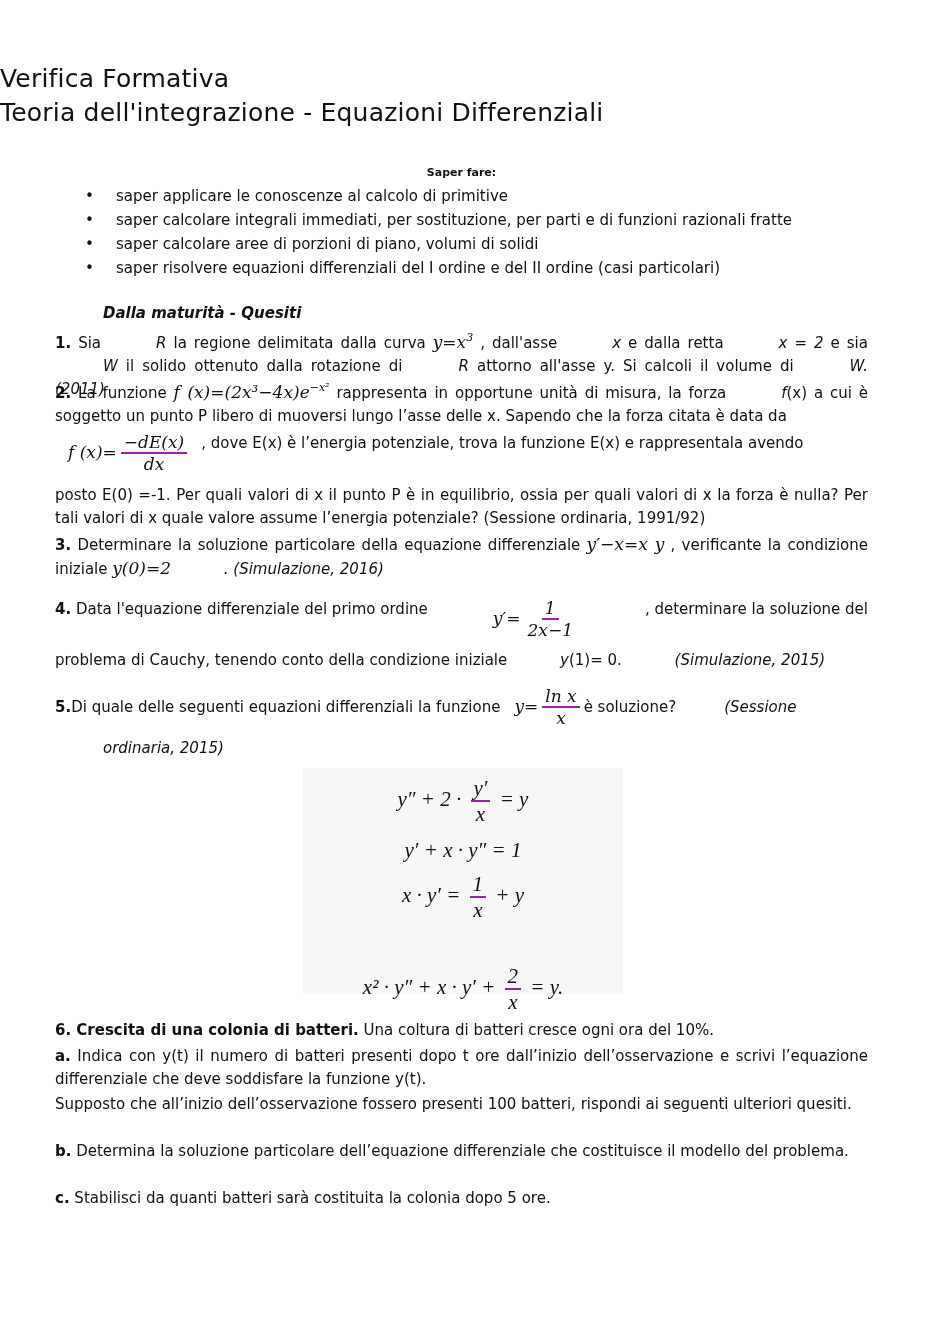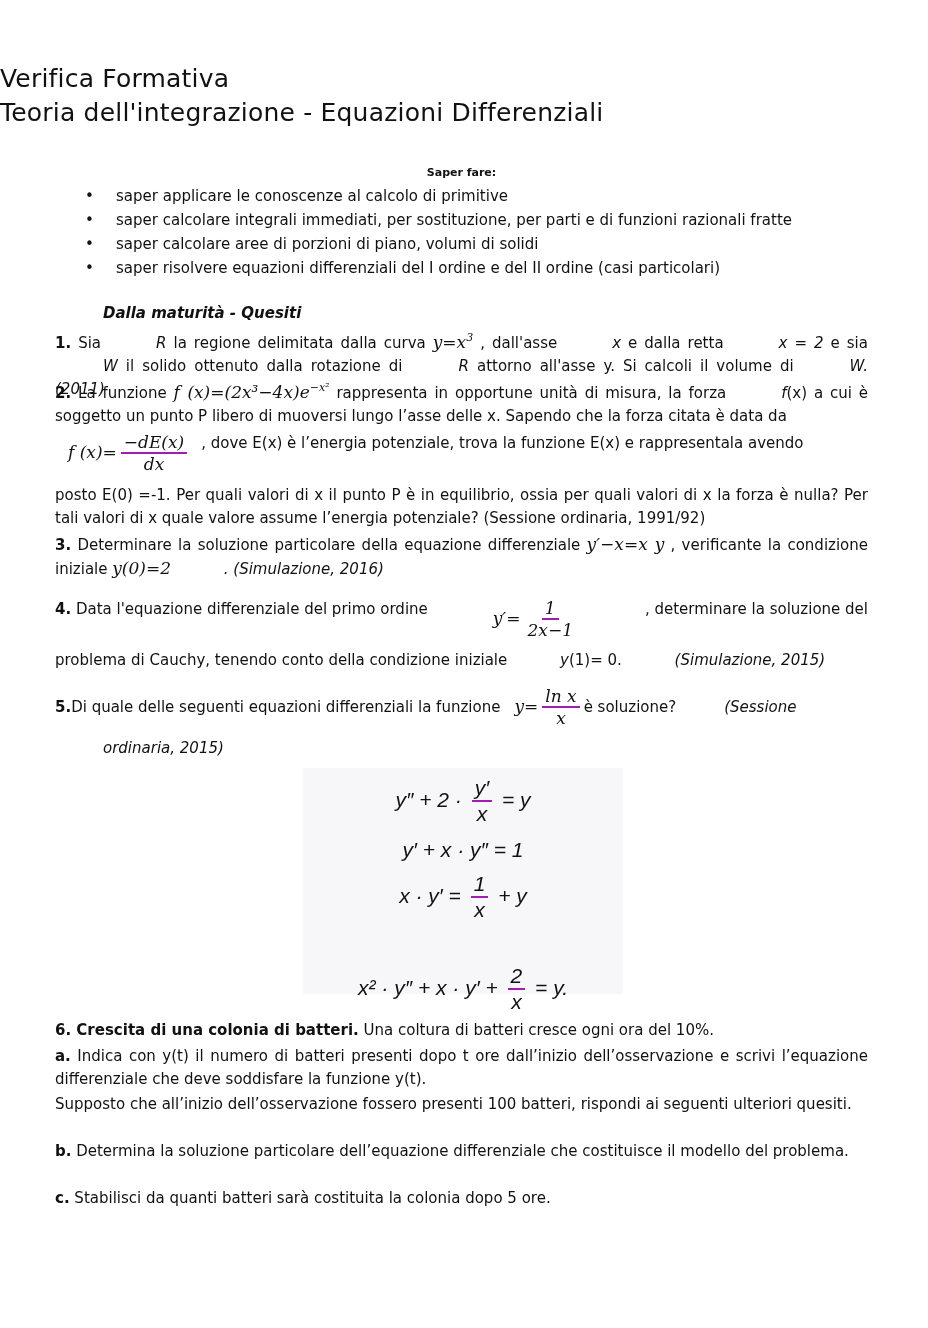--- a/index.html
+++ b/index.html
@@ -16,21 +16,21 @@
   ul.skills{list-style:none;margin:0;padding:0;}
   ul.skills li{position:relative;padding-left:61px;height:24px;line-height:24px;font-size:15px;}
   ul.skills li .bullet{position:absolute;left:30px;top:0;}
   .q{font-size:15px;}
   .just{text-align:justify;text-align-last:left;}
   .m{font-family:"DejaVu Serif",serif;font-style:italic;font-size:17px;}
   .frac{display:inline-flex;flex-direction:column;align-items:center;vertical-align:middle;margin:0 4px;}
   .frac .num{border-bottom:2px solid #a21caf;padding:0 3px;line-height:20px;}
   .frac .den{padding:0 3px;line-height:20px;}
   .eqbox{position:absolute;left:303px;top:768px;width:320px;height:226px;background:#f7f7f9;}
-  .eqline{position:absolute;left:0;width:320px;text-align:center;font-family:Liberation Sans, sans-serif;font-size:21px;font-style:italic;}
+  .eqline{position:absolute;left:0;width:320px;text-align:center;font-family:Liberation Serif, serif;font-size:21px;font-style:italic;}
   .eqline .frac .num,.eqline .frac .den{line-height:24px;}
   sup{font-size:11px;}
 </style>
 </head>
 <body>
 
 <div class="page">
 
   <div class="title t1">Verifica Formativa</div>
   <div class="title t2">Teoria dell'integrazione -  Equazioni Differenziali</div>

